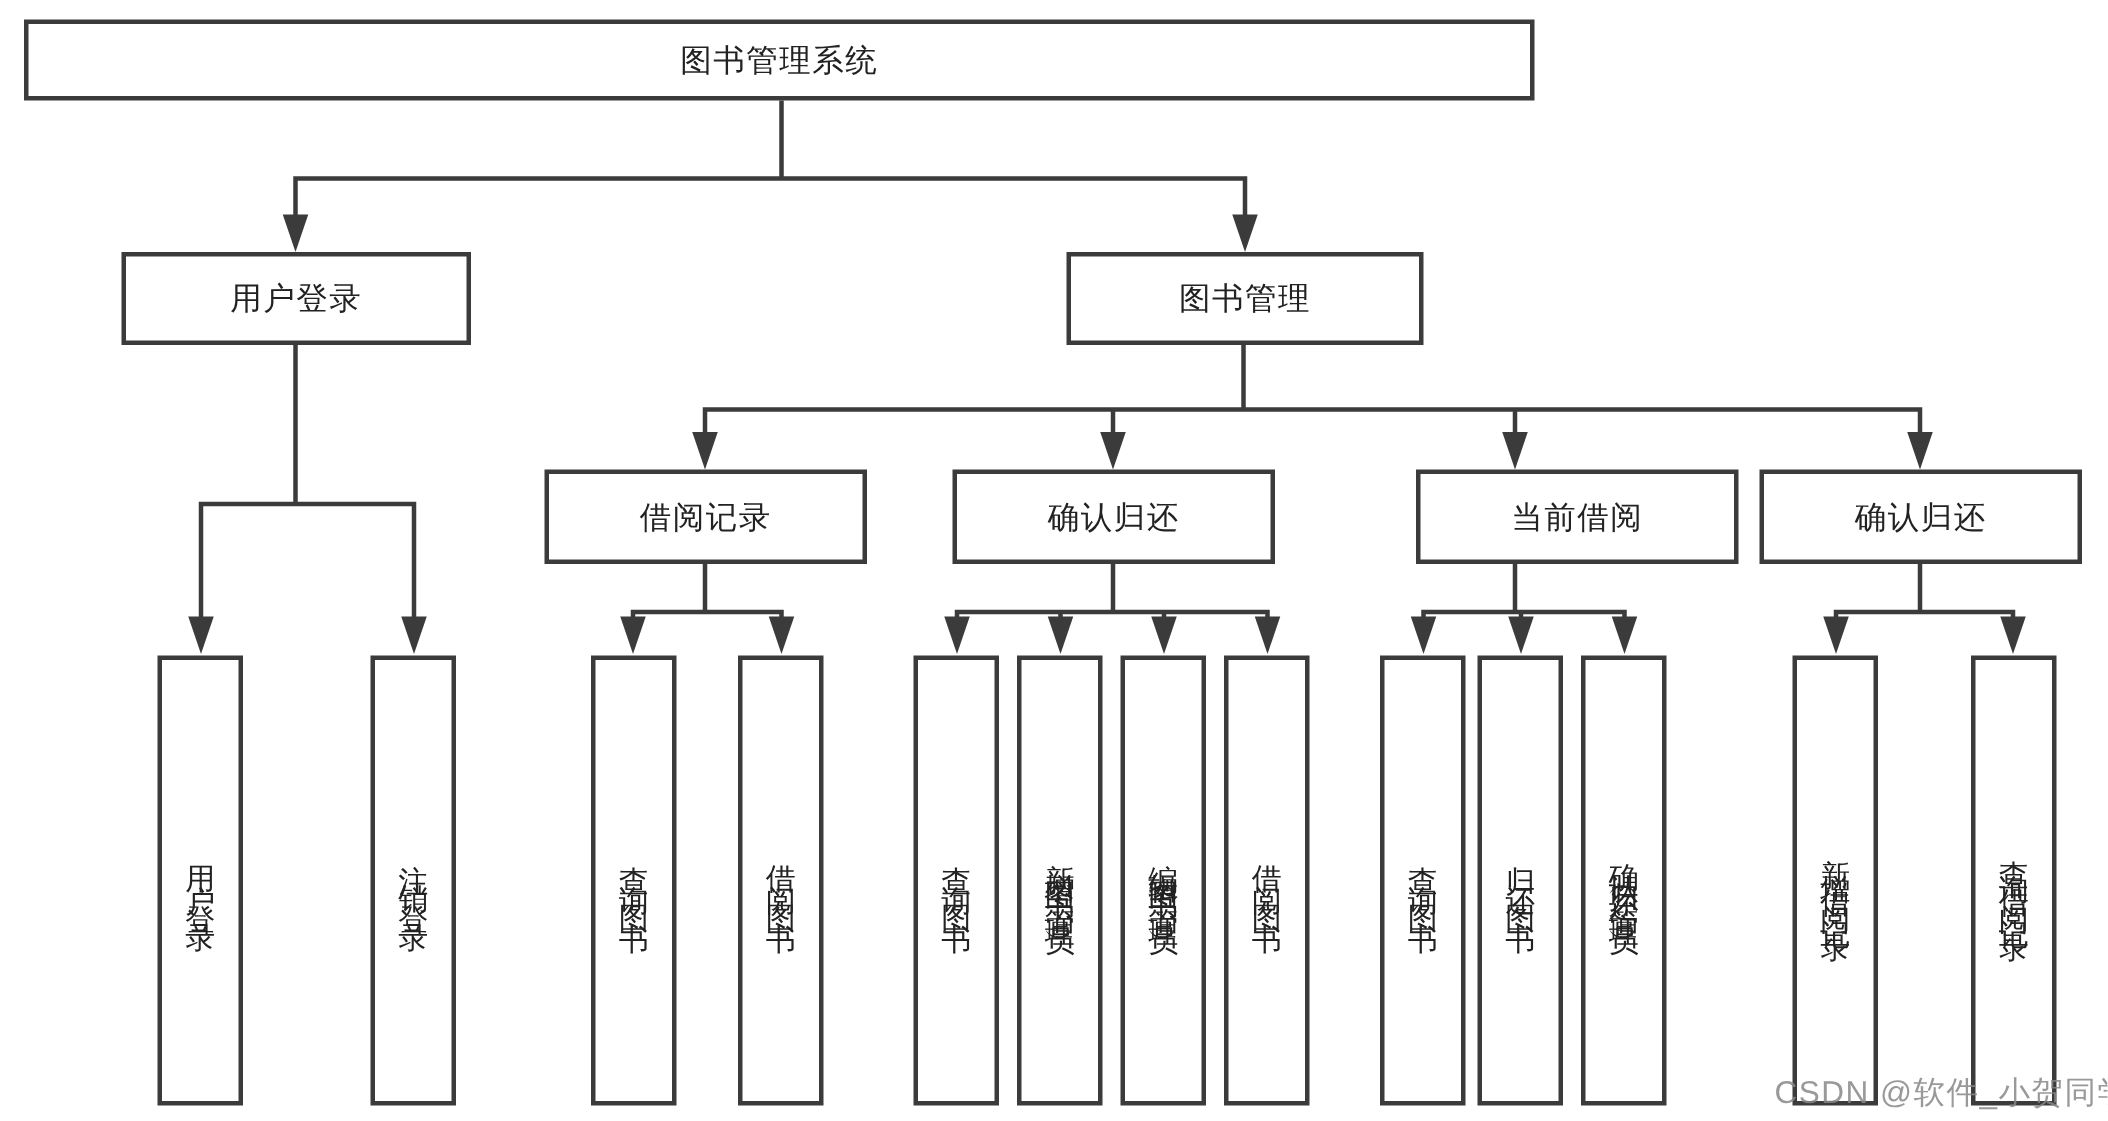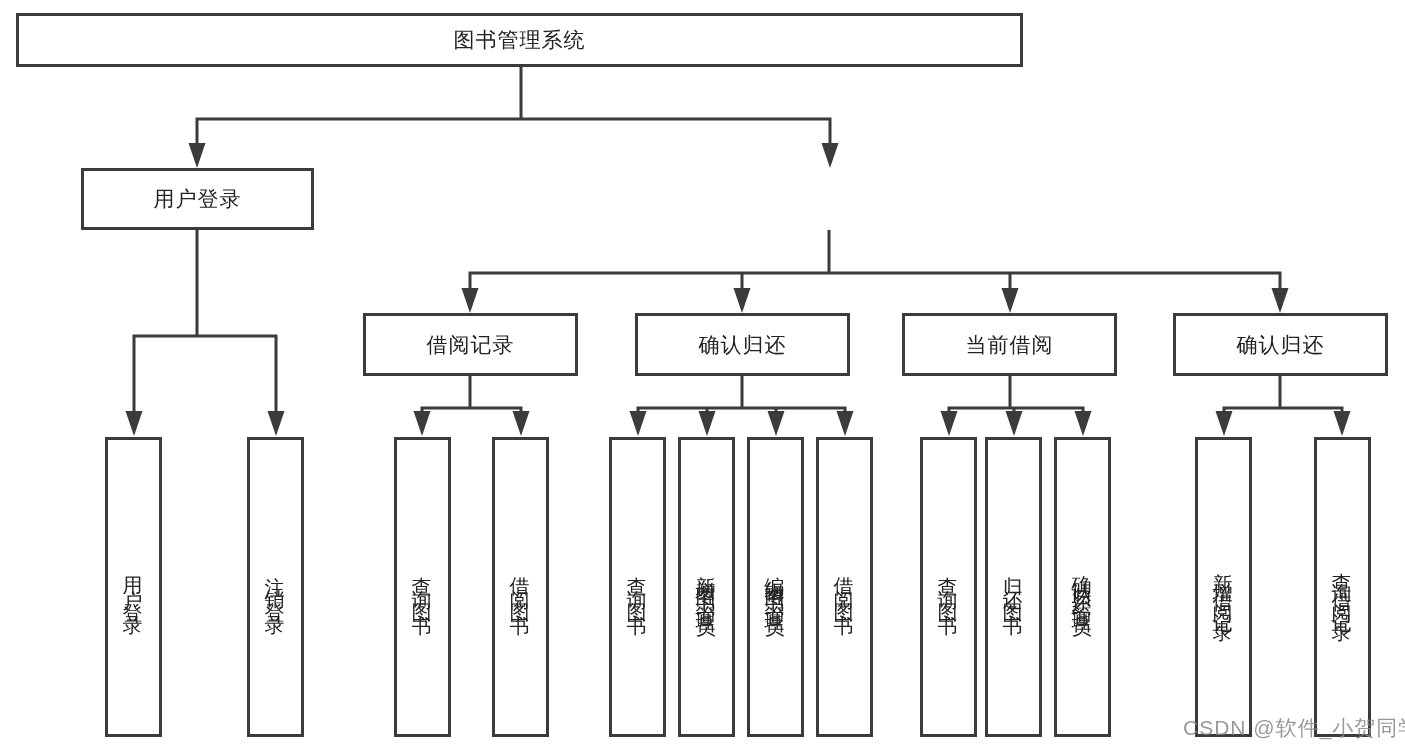--- a/index.html
+++ b/index.html
@@ -103,24 +103,25 @@
       <polygon points="1005.5,411 1022.5,411 1014,436"></polygon>
       <polygon points="1074.5,411 1091.5,411 1083,436"></polygon>
       <polygon points="1215.5,411 1232.5,411 1224,436"></polygon>
       <polygon points="1333.5,411 1350.5,411 1342,436"></polygon>
     </g>
   </svg>
 
   <div class="box root">图书管理系统</div>
 
   <div class="box l2 user-login">用户登录</div>
+  <div class="box l2 book-mgmt">图书管理</div>
 
   <div class="box l3" style="left:363px">借阅记录</div>
   <div class="box l3" style="left:635px">确认归还</div>
-  <div class="box l3" style="left:902px">当前借阅</div>
+  <div class="box l3" style="left:944px">当前借阅</div>
   <div class="box l3" style="left:1173px">确认归还</div>
 
   <div class="box leaf len4" style="left:105px">用户登录</div>
   <div class="box leaf len4" style="left:247px">注销登录</div>
 
   <div class="box leaf len4" style="left:394px">查询图书</div>
   <div class="box leaf len4" style="left:492px">借阅图书</div>
 
   <div class="box leaf len4" style="left:609px">查询图书</div>
   <div class="box leaf len10" style="left:678px">新增图书（管理员）</div>

